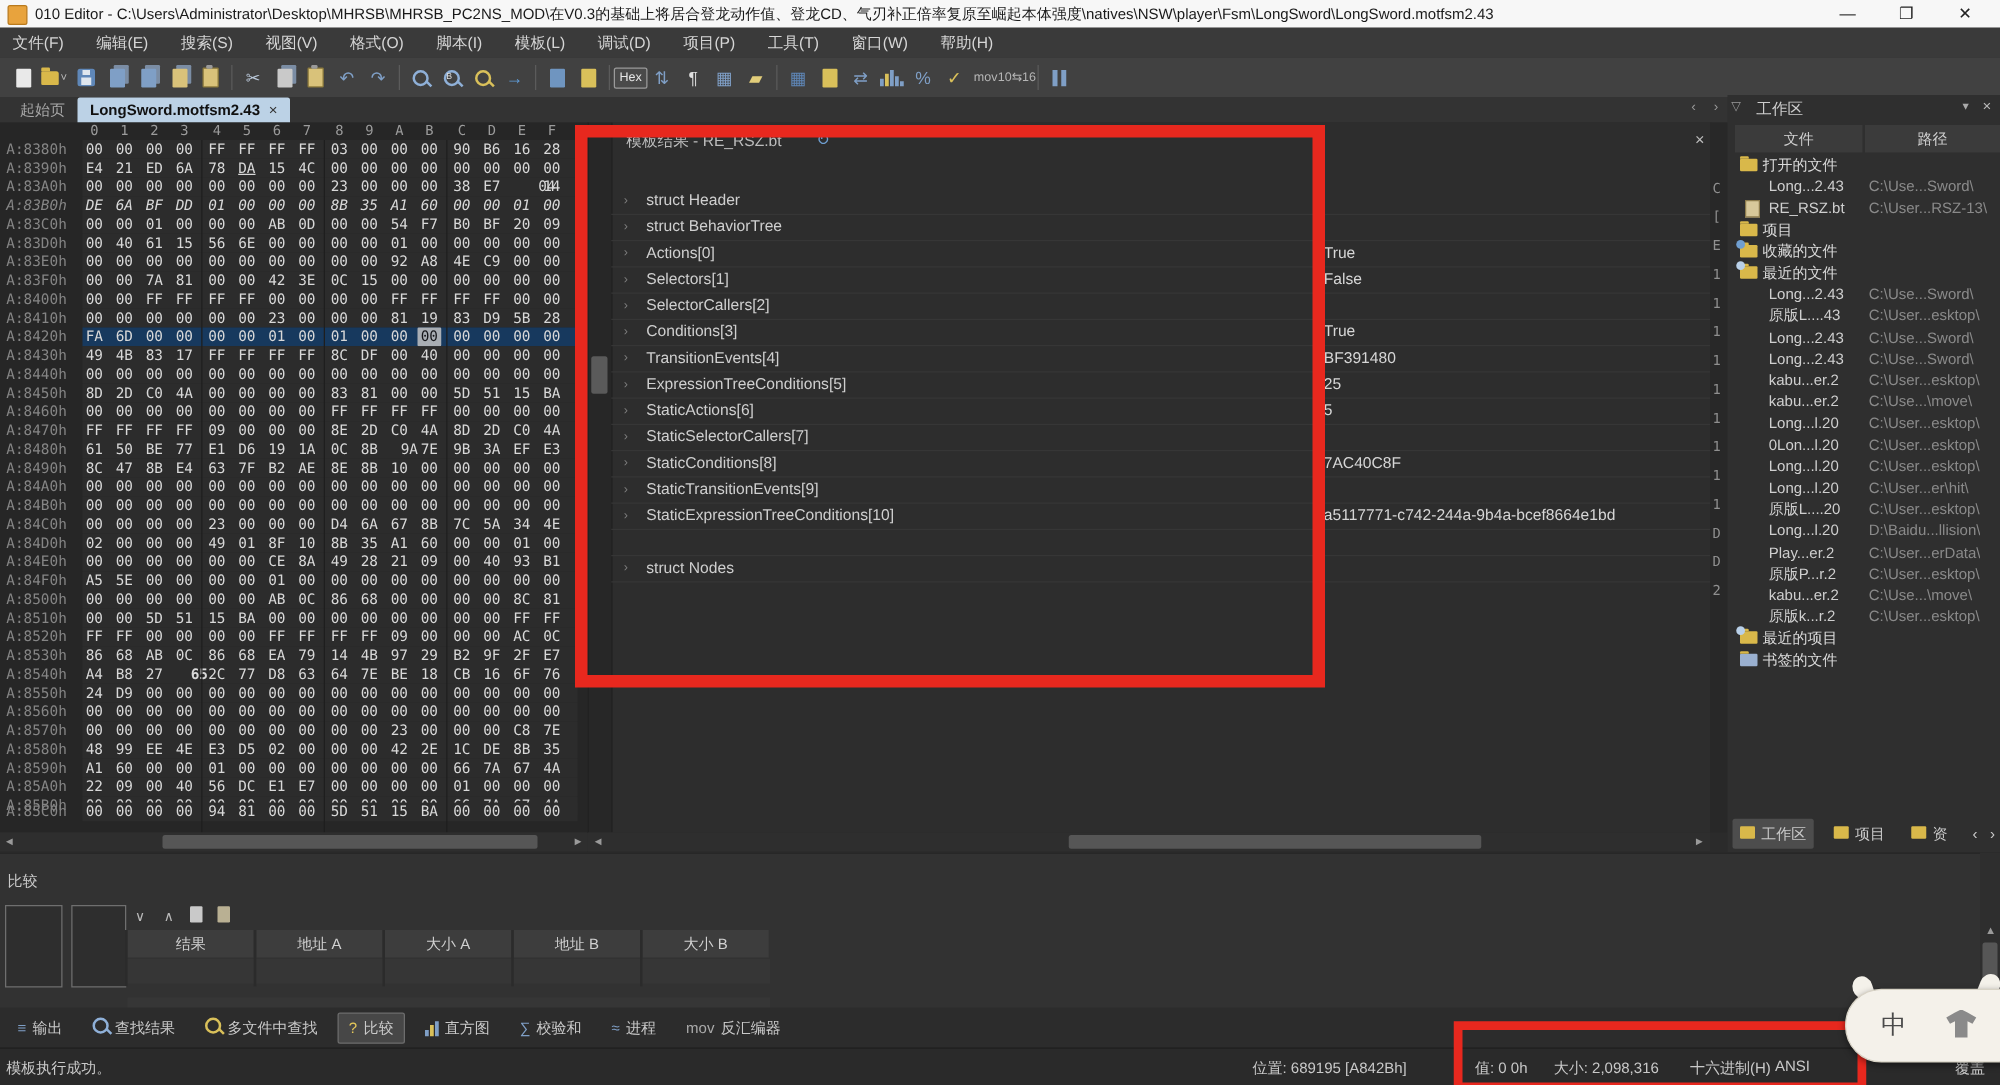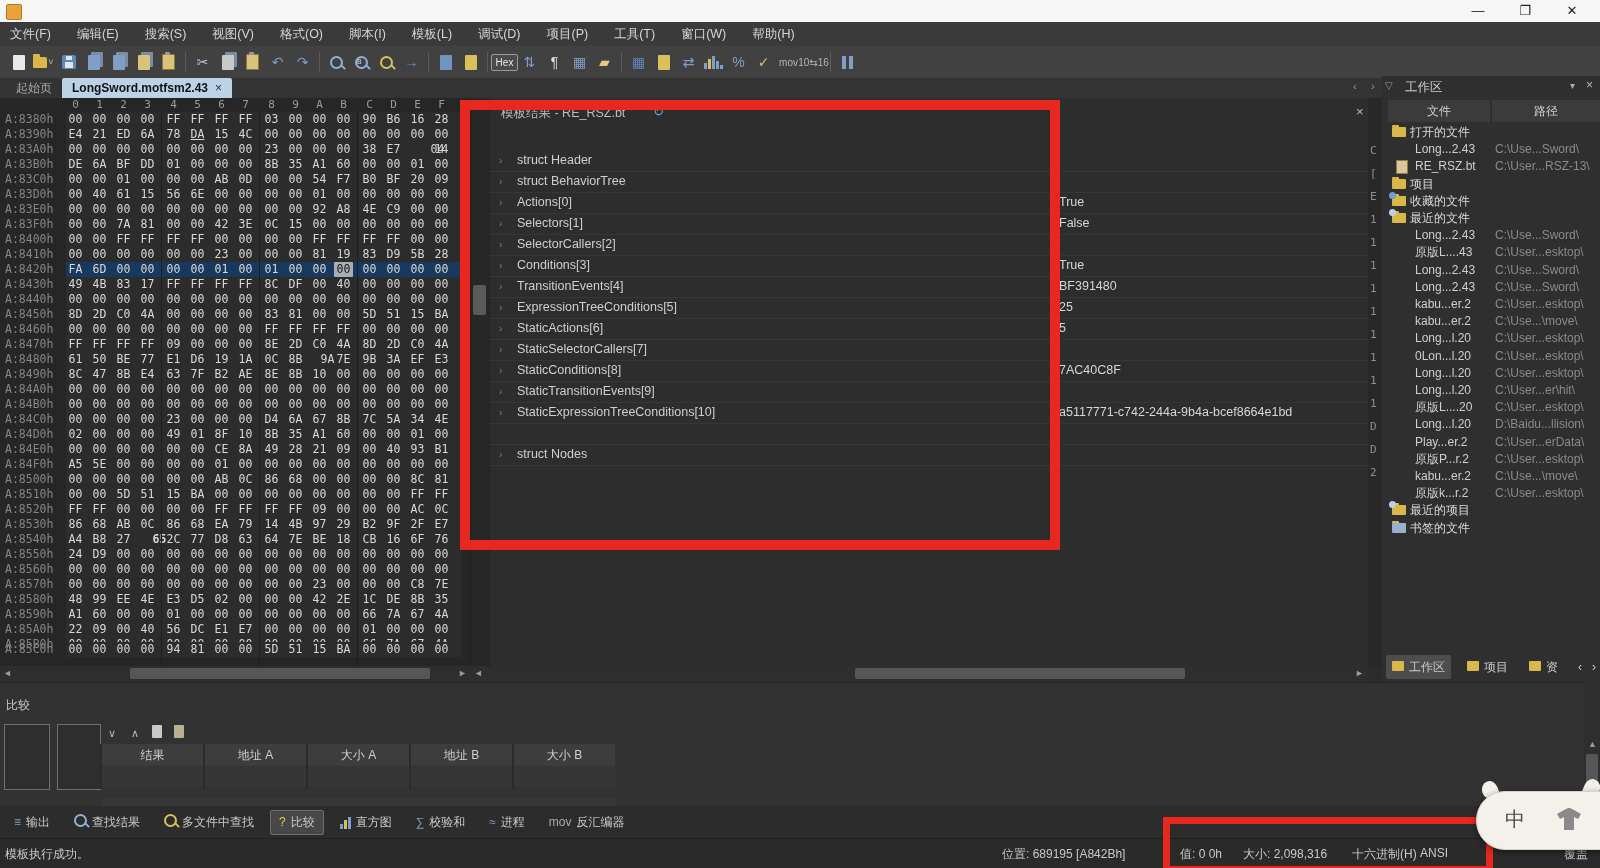--- a/index.html
+++ b/index.html
@@ -124,20 +124,21 @@
   .horn{position:absolute;width:16px;height:18px;background:#f4f1ea;border-radius:60% 60% 0 60%;z-index:49}
   #imelang{position:absolute;left:28px;top:14px;font-size:20px;color:#4a4a4a}
   #imeskin{position:absolute;left:78px;top:16px}
   #bpvscroll{left:1584px;top:682px;height:124px}
 </style>
 </head>
 <body>
 
 <div class="abs" id="titlebar">
   <div class="abs" id="appicon"></div>
+  <div class="abs" id="apptitle">010 Editor - C:\Users\Administrator\Desktop\MHRSB\MHRSB_PC2NS_MOD\在V0.3的基础上将居合登龙动作值、登龙CD、气刃补正倍率复原至崛起本体强度\natives\NSW\player\Fsm\LongSword\LongSword.motfsm2.43</div>
   <div class="abs wbtn" style="left:1455px">—</div>
   <div class="abs wbtn" style="left:1502px">❐</div>
   <div class="abs wbtn" style="left:1549px">✕</div>
 </div>
 
 <div class="abs" id="menubar">
     <span class="menuitem">文件(F)</span>
     <span class="menuitem">编辑(E)</span>
     <span class="menuitem">搜索(S)</span>
     <span class="menuitem">视图(V)</span>
@@ -318,21 +319,21 @@
         <span class="byte" style="left: 236px;">00</span>
         <span class="byte" style="left: 262px;">23</span>
         <span class="byte" style="left: 286px;">00</span>
         <span class="byte" style="left: 310px;">00</span>
         <span class="byte" style="left: 334px;">00</span>
         <span class="byte" style="left: 360px;">38</span>
         <span class="byte" style="left: 384px;">E7</span>
         <span class="byte" style="left: 428px;">04</span>
         <span class="byte" style="left: 432px;">14</span>
       </div>
-      <div class="hexrow" style="top: 45px;">
+      <div class="hexrow" style="top: 45px; font-style: italic;">
         <span class="bytes-bg"></span>
         <span class="addr">A:83B0h</span>
         <span class="byte" style="left: 66px;">DE</span>
         <span class="byte" style="left: 90px;">6A</span>
         <span class="byte" style="left: 114px;">BF</span>
         <span class="byte" style="left: 138px;">DD</span>
         <span class="byte" style="left: 164px;">01</span>
         <span class="byte" style="left: 188px;">00</span>
         <span class="byte" style="left: 212px;">00</span>
         <span class="byte" style="left: 236px;">00</span>

